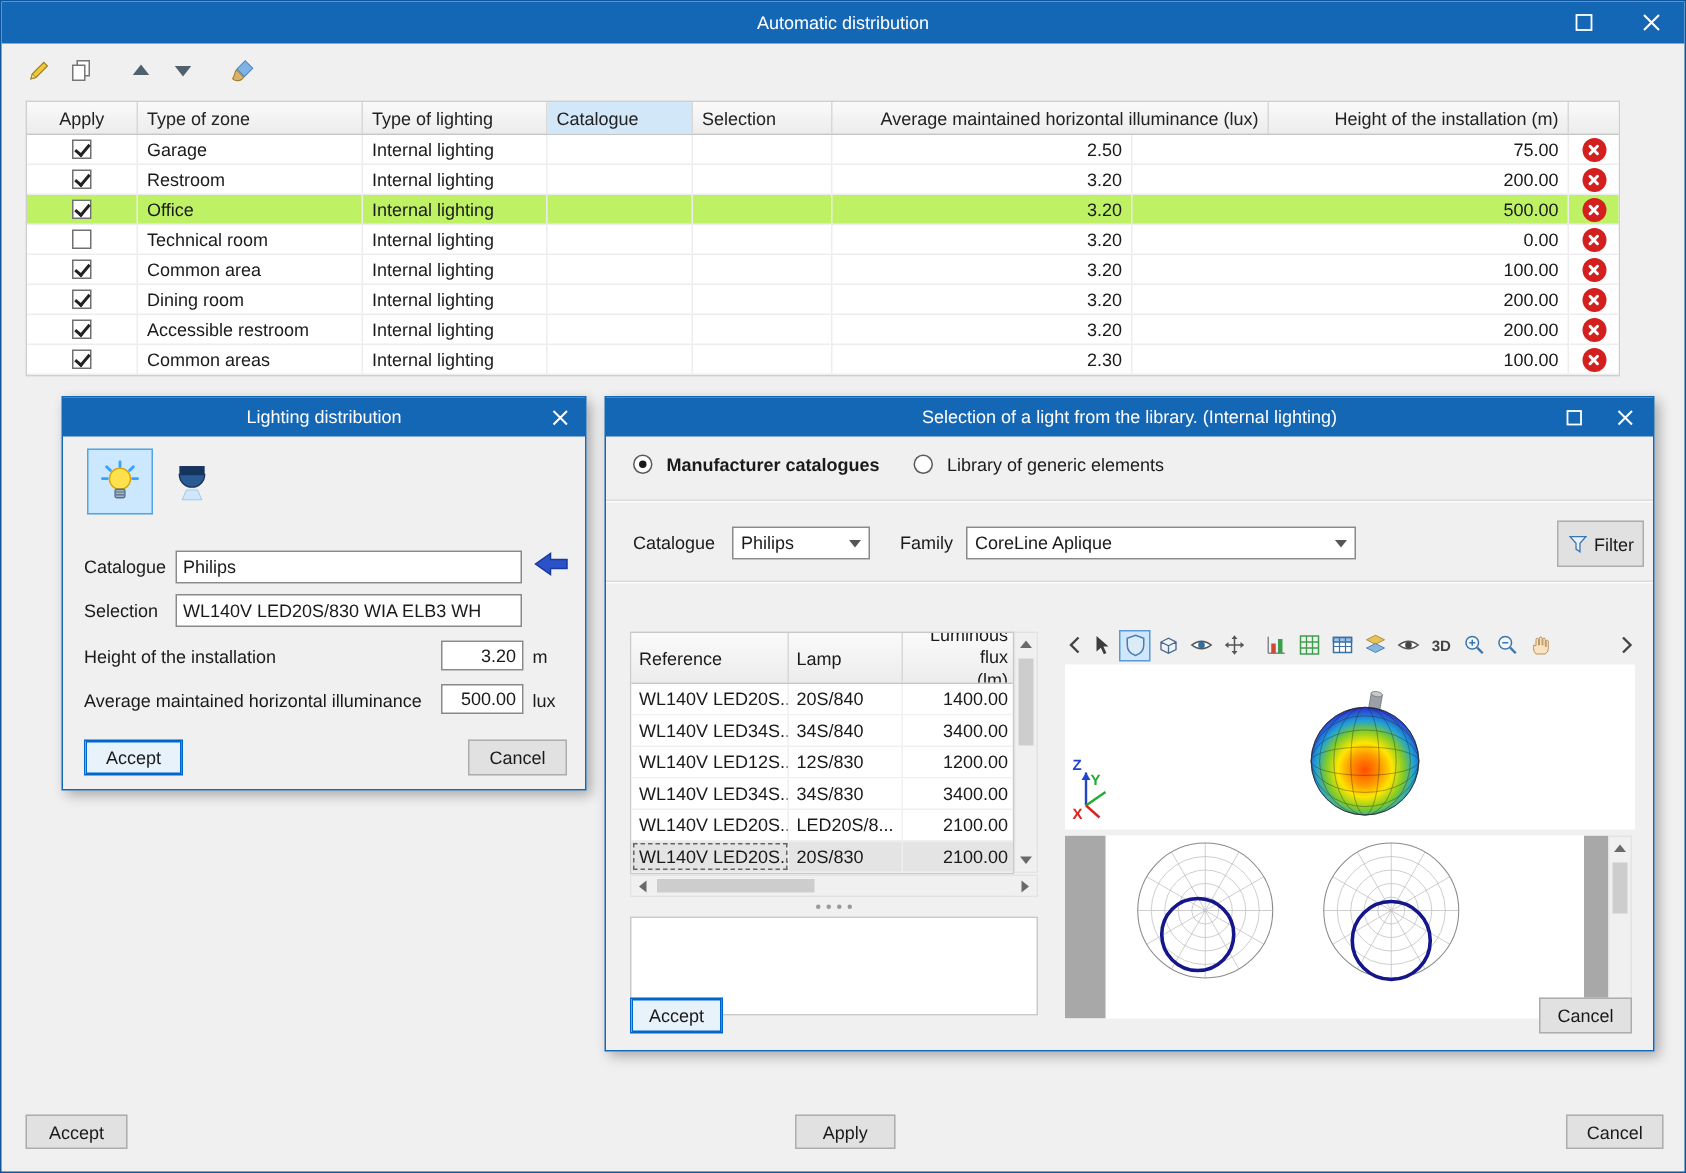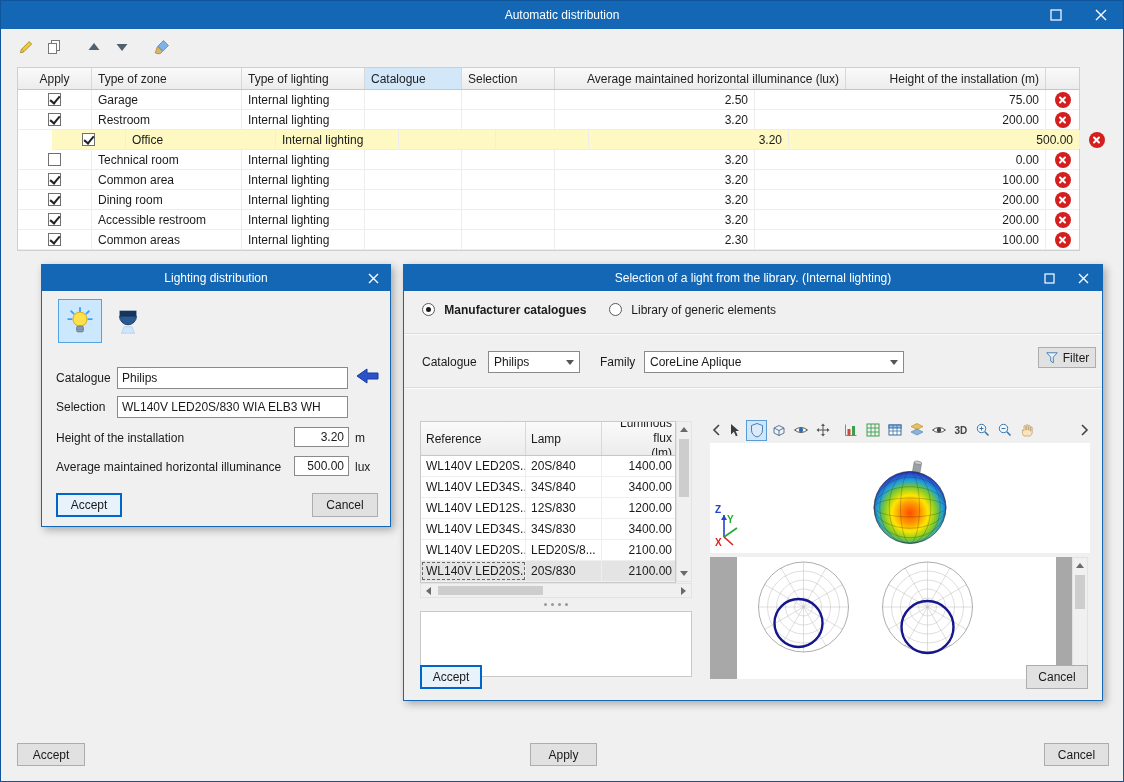--- a/index.html
+++ b/index.html
@@ -16,21 +16,21 @@
   
   .main-toolbar { position:absolute; left:12px; top:33px; height:26px; display:flex; align-items:center; }
   .tool-btn { width:26px; height:24px; display:flex; align-items:center; justify-content:center; margin-right:2px; }
   .tool-gap { width:12px; }
 
   
   .ztable { position:absolute; left:16px; top:66px; width:1063px; background:#fff; border:1px solid #cfcfcf; }
   .zhead { display:flex; height:22px; background:linear-gradient(#fafafa,#ececec); border-bottom:1px solid #c6c6c6; }
   .zh { display:flex; align-items:center; padding:0 6px; border-right:1px solid #d8d8d8; color:#222; flex:none; overflow:hidden; white-space:nowrap; }
   .zrow { display:flex; height:20px; background:#fff; border-bottom:1px solid #ededed; }
-  .zrow.sel { background:#fef9c3;margin-left:34px; }
+  .zrow.sel { background:#bef264; }
   .zc { display:flex; align-items:center; padding:0 6px; border-right:1px solid #ededed; flex:none; overflow:hidden; white-space:nowrap; }
   .c0 { width:74px; justify-content:center; }
   .c1 { width:150px; } .c2 { width:123px; } .c3 { width:97px; } .c4 { width:93px; }
   .c5 { width:200px; } .c6 { width:291px; } .c7 { width:33px; justify-content:center; border-right:none; }
   .zh.c0 { justify-content:center; }
   .zh.c3 { background:#d2e7f8; }
   .zh.c5,.zh.c6,.zc.num { justify-content:flex-end; }
 
   .checkbox { width:13px; height:13px; border:1px solid #707070; background:#fff; position:relative; display:inline-block; }
   .checkbox.checked::after { content:""; position:absolute; left:3px; top:0px; width:4px; height:8px; border:solid #222; border-width:0 2px 2px 0; transform:rotate(40deg); }
@@ -368,21 +368,21 @@
       <div class="flabel" style="left:18px; top:64px;">Catalogue</div>
       <div class="select" style="left:84px; top:60px; width:92px;">
         <span>Philips</span>
         <span class="carat"></span>
       </div>
       <div class="flabel" style="left:196px; top:64px;">Family</div>
       <div class="select" style="left:240px; top:60px; width:260px;">
         <span>CoreLine Aplique</span>
         <span class="carat"></span>
       </div>
-      <div class="btn" style="position:absolute; left:634px; top:56px; width:58px; height:21px;">
+      <div class="btn" style="position:absolute; left:634px; top:56px; width:58px; height:31px;">
         <svg width="14" height="14" viewBox="0 0 16 16" style="margin-right:4px;">
           <path d="M2 2 h12 l-4.5 5 v6.5 l-3 -2 v-4.5 z" fill="#e8f1fa" stroke="#3a76ad"></path>
         </svg>
         <span>Filter</span>
       </div>
 
       <div class="hline" style="top:96px;"></div>
 
       <div class="ltable">
         <div class="lhead">

